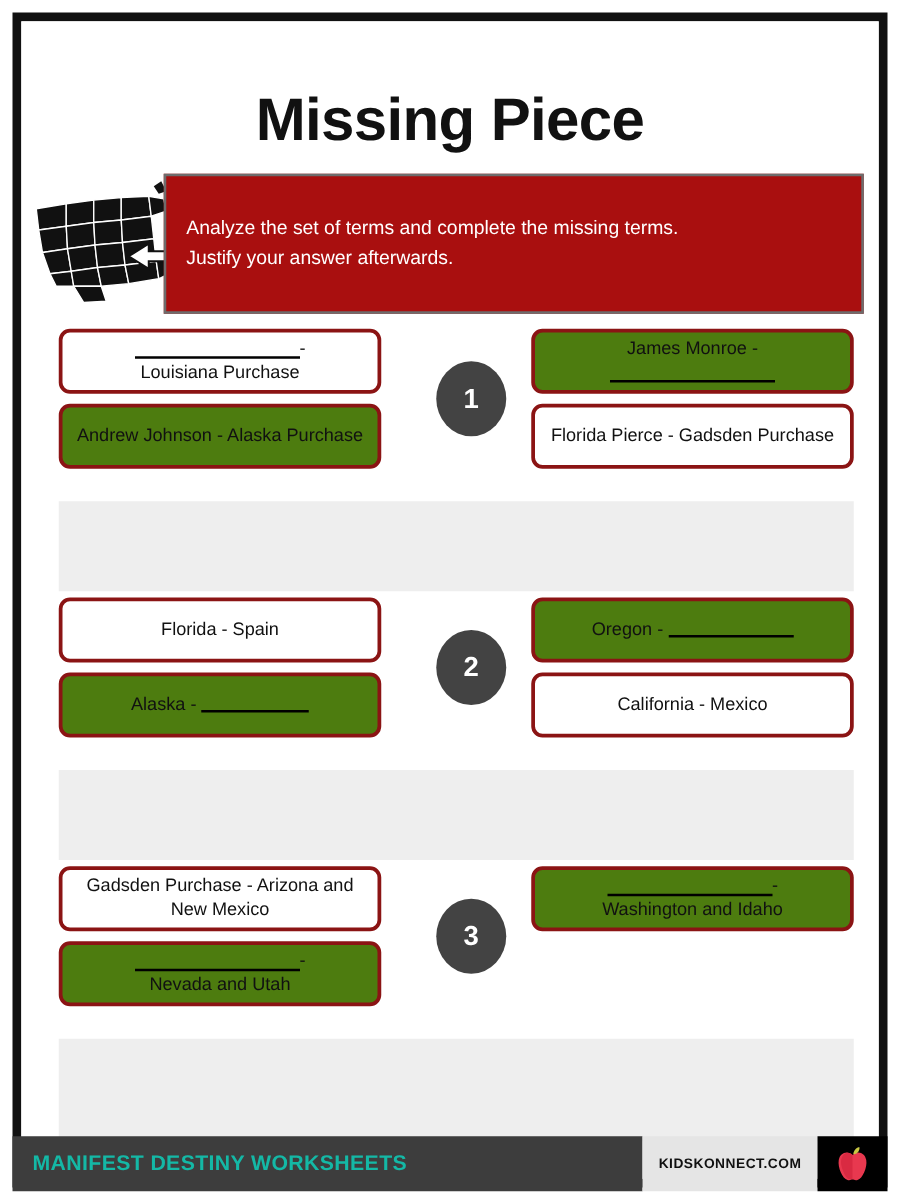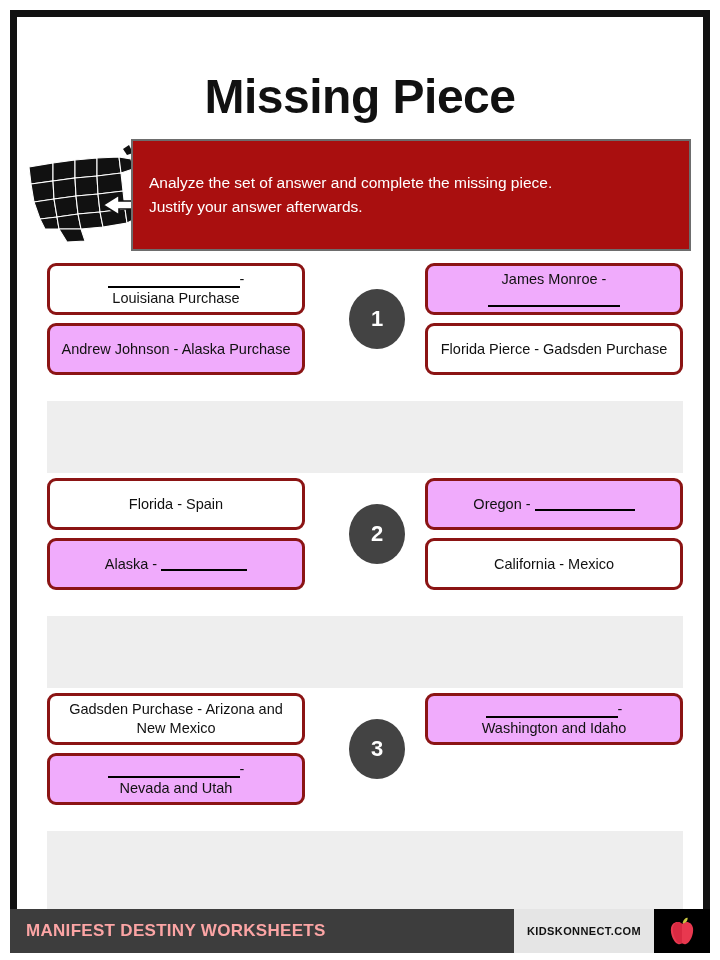--- a/index.html
+++ b/index.html
@@ -130,21 +130,21 @@
     display: flex;
     align-items: center;
     justify-content: center;
     text-align: center;
     font-size: 14.5px;
     line-height: 1.3;
     color: #111;
     padding: 4px 10px;
   }
   .term-box.white { background: #ffffff; }
-  .term-box.gray  { background: #f0abfc; }
+  .term-box.gray  { background: #4d7c0f; }
 
   .term-box .blank {
     display: inline-block;
     border-bottom: 2px solid #000;
     vertical-align: middle;
   }
   .blank-long  { width: 132px; height: 15px; }
   .blank-short { width: 86px;  height: 13px; }
   .blank-mid   { width: 100px; height: 13px; }
 
@@ -182,21 +182,21 @@
     left: 10px;
     bottom: 7px;
     width: 700px;
     height: 44px;
     display: flex;
     align-items: stretch;
   }
   .footer-title {
     flex: 1 1 auto;
     background: #3d3d3d;
-    color: #fca5a5;
+    color: #14b8a6;
     font-size: 17px;
     font-weight: bold;
     letter-spacing: .3px;
     display: flex;
     align-items: center;
     padding-left: 16px;
   }
   .footer-url {
     width: 140px;
     background: #e5e5e5;
@@ -250,21 +250,21 @@
         </g>
         <g fill="#111111">
           <path d="M100 6 L106 2 L110 10 L104 12 Z"></path>
           <path d="M108 12 L114 8 L117 16 L110 18 Z"></path>
         </g>
         <path d="M96 52 L80 62 L96 72 L96 66 L114 66 L114 58 L96 58 Z" fill="#ffffff" stroke="#111111" stroke-width="1.6"></path>
       </svg>
 
       <div class="instruct-box">
         <div class="instruct-text">
-          <span>Analyze the set of answer and complete the missing piece.</span>
+          <span>Analyze the set of terms and complete the missing terms.</span>
           <span class="l2">Justify your answer afterwards.</span>
         </div>
       </div>
     </div>
 
     <div class="group g1">
       <div class="col col-left">
         <div class="term-box white">
           <span>
             <span class="blank blank-long"></span><span>-</span><br>

